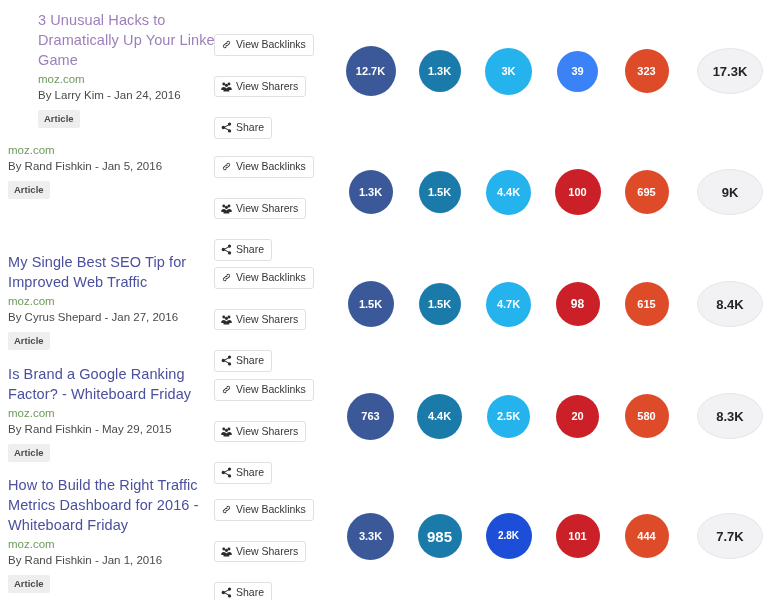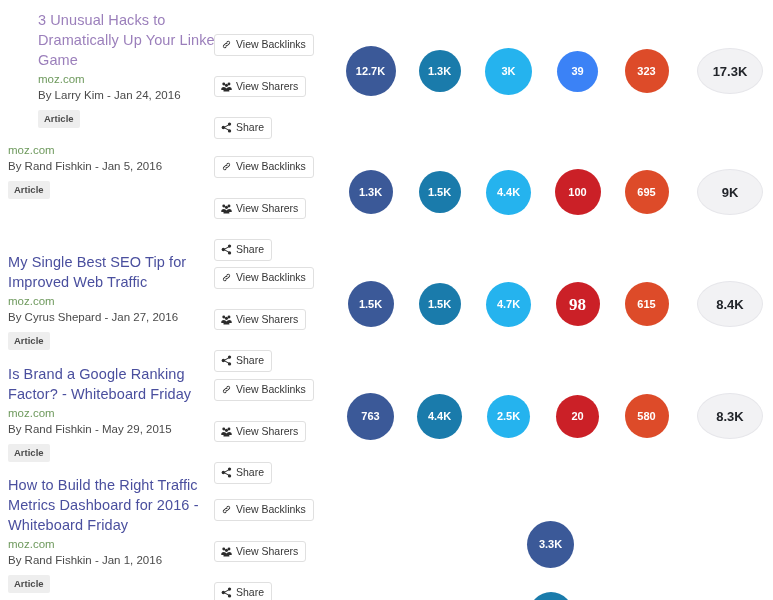--- a/index.html
+++ b/index.html
@@ -296,21 +296,21 @@
         <div class="metric-cell">
           <div class="bubble" style="width: 46px; height: 46px; font-size: 11px; background: rgb(59, 89, 152);">1.5K</div>
         </div>
         <div class="metric-cell">
           <div class="bubble" style="width: 42px; height: 42px; font-size: 11px; background: rgb(26, 123, 171);">1.5K</div>
         </div>
         <div class="metric-cell">
           <div class="bubble" style="width: 45px; height: 45px; font-size: 11px; background: rgb(37, 179, 238);">4.7K</div>
         </div>
         <div class="metric-cell">
-          <div class="bubble" style="width: 44px; height: 44px; font-size: 17px; background: rgb(203, 32, 39); font-family: Liberation Serif, serif;">98</div>
+          <div class="bubble" style="width: 44px; height: 44px; font-size: 12px; background: rgb(203, 32, 39);">98</div>
         </div>
         <div class="metric-cell">
           <div class="bubble" style="width: 44px; height: 44px; font-size: 11px; background: rgb(221, 75, 41);">615</div>
         </div>
         <div class="metric-cell total-cell">
           <div class="bubble total" style="font-size: 13px;">8.4K</div>
         </div>
       </div>
     </div>
     <div class="row" style="position: absolute; left: 0px; top: 0px; height: 0px;">
@@ -399,21 +399,21 @@
             <svg viewBox="0 0 16 16">
               <circle cx="12.4" cy="3" r="2.4"></circle>
               <circle cx="3.4" cy="8" r="2.5"></circle>
               <circle cx="12.4" cy="13" r="2.4"></circle>
               <path d="M4.2 7.2l8-4.4.7 1.2-8 4.4zM4.2 8.8l8 4.4.7-1.2-8-4.4z"></path>
             </svg>
           </span>
           <span>Share</span>
         </div>
       </div>
-      <div class="metrics-col" style="position: absolute; left: 325px; top: 510px; width: 448px; height: 52px; flex-direction: column;">
+      <div class="metrics-col" style="position: absolute; left: 325px; top: 510px; width: 448px; height: 52px;">
         <div class="metric-cell">
           <div class="bubble" style="width: 47px; height: 47px; font-size: 11px; background: rgb(59, 89, 152);">3.3K</div>
         </div>
         <div class="metric-cell">
           <div class="bubble" style="width: 44px; height: 44px; font-size: 15px; background: rgb(26, 123, 171);">985</div>
         </div>
         <div class="metric-cell">
           <div class="bubble" style="width: 46px; height: 46px; font-size: 10px; background: #1d4ed8;">2.8K</div>
         </div>
         <div class="metric-cell">

